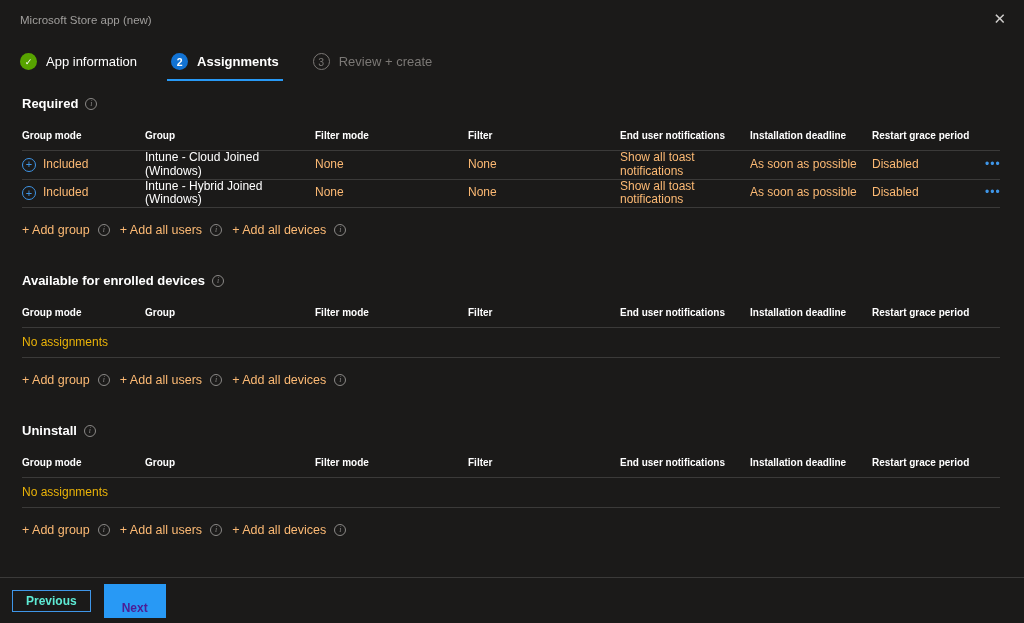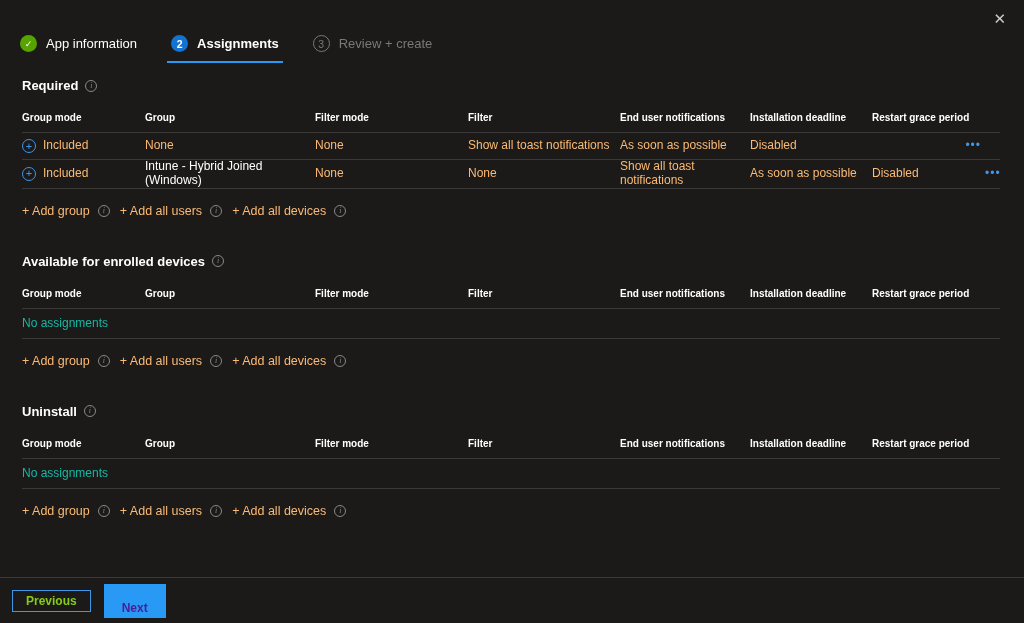--- a/index.html
+++ b/index.html
@@ -43,35 +43,36 @@
   .tbl { margin-top: 19px; border-bottom: 1px solid #3b3a39; }
   .tr { display: grid; grid-template-columns: 123px 170px 153px 152px 130px 122px 113px 1fr; align-items: center; }
   .tr.head { padding-bottom: 9px; }
   .th { font-size: 10px; font-weight: 700; padding-right: 8px; }
   .tr.row { border-top: 1px solid #3b3a39; min-height: 27px; }
   .td { font-size: 12px; padding-right: 10px; line-height: 1.15; }
   .link { color: #fdba74; text-decoration: none; cursor: pointer; }
   .group-mode-cell { display: flex; align-items: center; gap: 7px; }
   .plus-circle { width: 14px; height: 14px; border: 1px solid #3f96e8; border-radius: 50%; color: #3f96e8; font-size: 11px; line-height: 1; display: inline-flex; align-items: center; justify-content: center; flex: none; }
   .row-menu { color: #3f96e8; font-size: 12px; letter-spacing: 1px; text-align: right; padding-right: 4px; cursor: pointer; }
-  .empty-row { font-size: 12px; color: #14b8a6; padding: 7px 0 8px 0; border-top: 1px solid #3b3a39; }
+  .empty-row { font-size: 12px; color: #eab308; padding: 7px 0 8px 0; border-top: 1px solid #3b3a39; }
 
   .add-links { margin-top: 15px; display: flex; align-items: center; gap: 6px; font-size: 12.5px; }
   .add-links .info-icon { margin-left: 2px; margin-right: 4px; }
 
   
   .footer { position: absolute; left: 0; right: 0; bottom: 0; height: 46px; border-top: 1px solid #3b3a39; background: #1b1a19; display: flex; align-items: center; padding-left: 12px; gap: 13px; }
   .btn { font-family: "Liberation Sans", sans-serif; font-size: 12px; font-weight: 700; height: 22px; cursor: pointer; }
-  .btn-secondary { background: transparent; border: 1px solid #3f96e8; color: #84cc16; padding: 0 13px; }
+  .btn-secondary { background: transparent; border: 1px solid #3f96e8; color: #5eead4; padding: 0 13px; }
   .btn-primary { background: #2899f5; border: 1px solid #2899f5; color: #4c1d95; padding: 16px 17px; }
 </style>
 </head>
 <body>
 
 <div class="panel-header">
+  <div class="panel-subtitle">Microsoft Store app (new)</div>
 </div>
 <span class="close-btn">✕</span>
 
 <nav class="steps">
   <div class="step">
     <span class="badge done">✓</span>
     <span>App information</span>
   </div>
   <div class="step active">
     <span class="badge current">2</span>
@@ -99,20 +100,21 @@
         <div class="th">End user notifications</div>
         <div class="th">Installation deadline</div>
         <div class="th">Restart grace period</div>
         <div class="th"></div>
       </div>
       <div class="tr row">
         <div class="td group-mode-cell">
           <span class="plus-circle">+</span>
           <a class="link">Included</a>
         </div>
+        <div class="td">Intune - Cloud Joined (Windows)</div>
         <div class="td"><a class="link">None</a></div>
         <div class="td"><a class="link">None</a></div>
         <div class="td"><a class="link">Show all toast notifications</a></div>
         <div class="td"><a class="link">As soon as possible</a></div>
         <div class="td"><a class="link">Disabled</a></div>
         <div class="td row-menu">•••</div>
       </div>
       <div class="tr row">
         <div class="td group-mode-cell">
           <span class="plus-circle">+</span>

